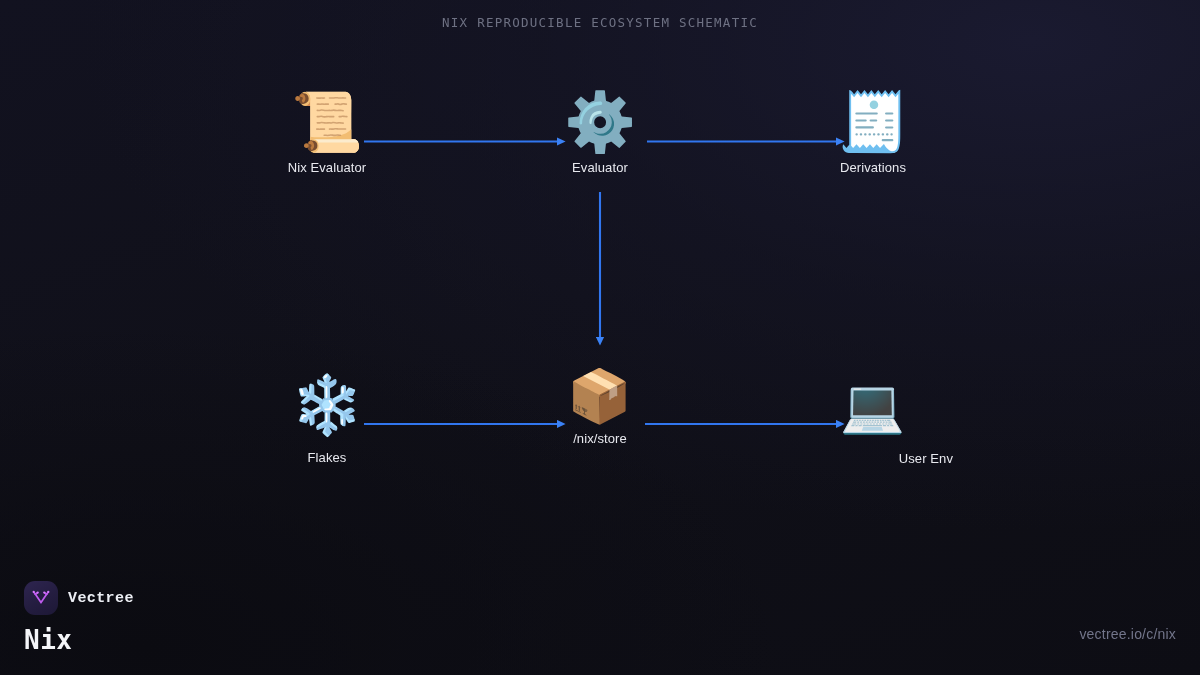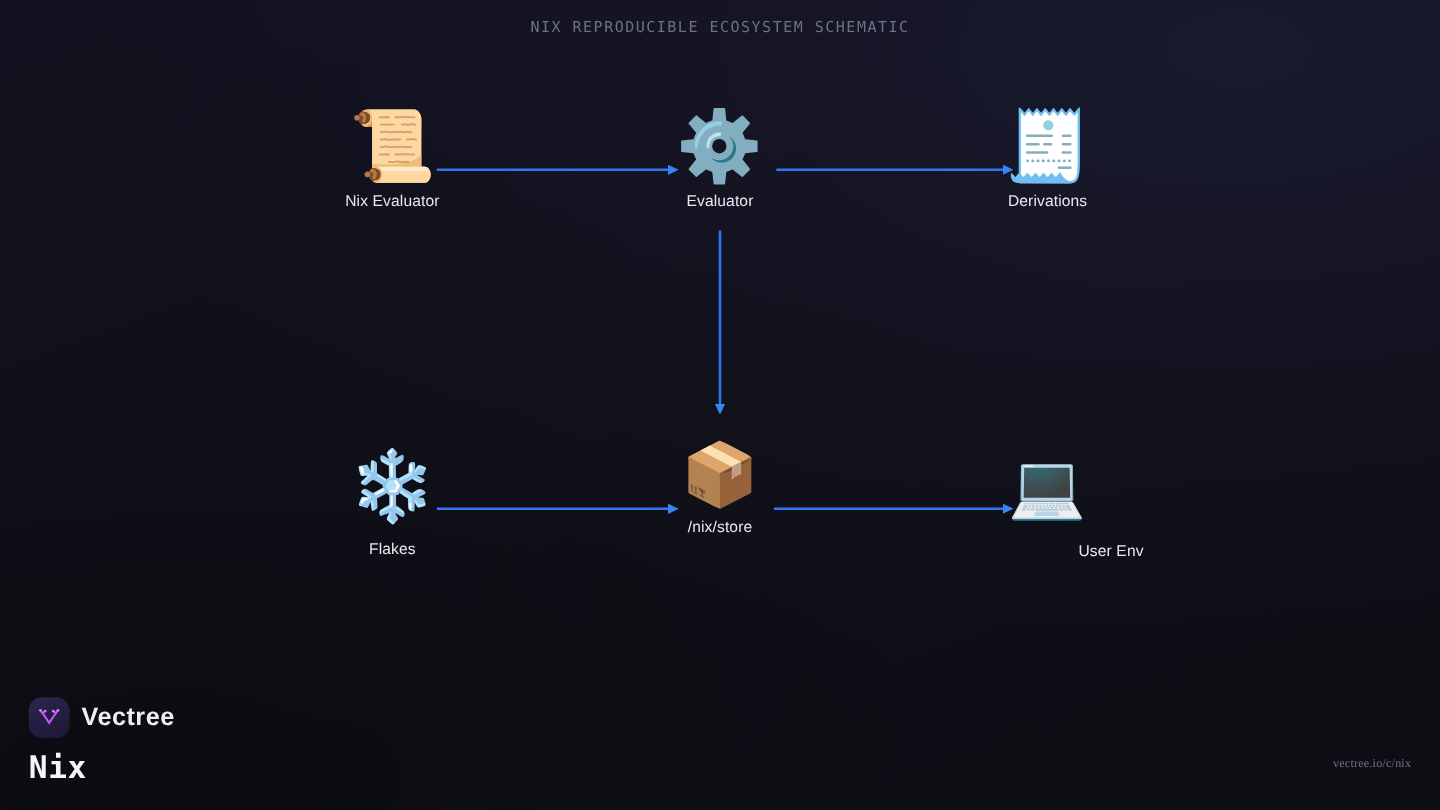--- a/index.html
+++ b/index.html
@@ -111,43 +111,43 @@
     width: 34px;
     height: 34px;
     border-radius: 11px;
     background: linear-gradient(150deg, #2e2550 0%, #241d40 55%, #1d1836 100%);
     display: flex;
     align-items: center;
     justify-content: center;
     flex: none;
   }
   .brand-name {
-    font-family: Liberation Sans, sans-serif;
-    font-size: 21px;
+    font-family: Liberation Mono, monospace;
+    font-size: 15px;
     font-weight: bold;
     color: #eceef4;
     letter-spacing: 0.4px;
   }
   .footer-title {
     position: absolute;
     left: 24px;
     bottom: 22px;
     font-family: "DejaVu Sans Mono", "Liberation Mono", monospace;
     font-size: 26px;
     font-weight: bold;
     color: #f4f5f8;
     letter-spacing: 0.5px;
     line-height: 1;
   }
   .footer-url {
     position: absolute;
     right: 24px;
     bottom: 33px;
-    font-family: Liberation Serif, serif;
-    font-size: 10px;
+    font-family: Liberation Sans, sans-serif;
+    font-size: 14px;
     color: #72758a;
     letter-spacing: 0.2px;
   }
 </style>
 </head>
 <body>
 
 <div id="stage">
 
   <div class="schematic-title">NIX REPRODUCIBLE ECOSYSTEM SCHEMATIC</div>

